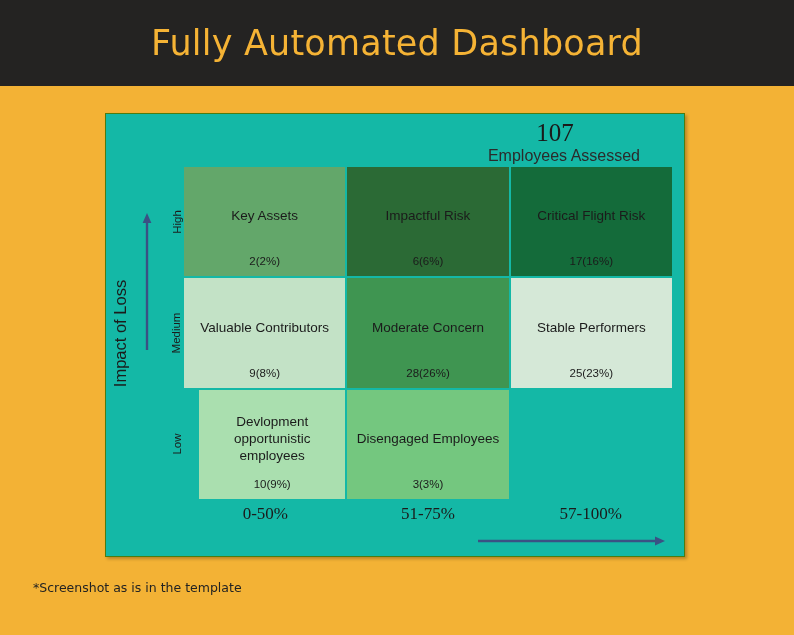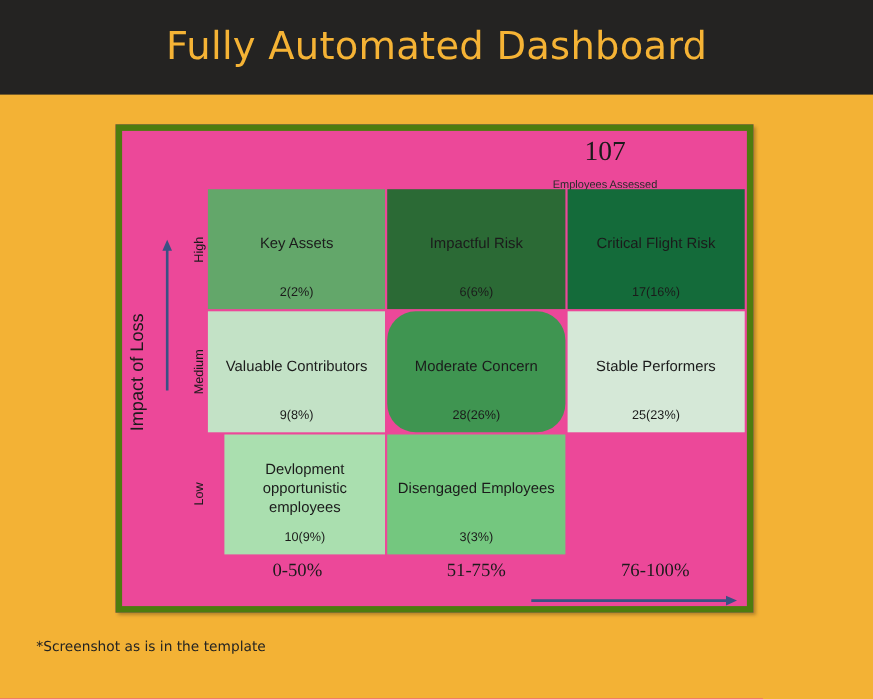--- a/index.html
+++ b/index.html
@@ -35,44 +35,45 @@
     white-space: nowrap;
   }
 
   
   .card {
     position: absolute;
     left: 105px;
     top: 113px;
     width: 580px;
     height: 444px;
-    background: #ec4899;
-    border: 6px solid #4d7c0f;
+    background: #14b8a6;
+    border: 1px solid #4d7c0f;
     box-sizing: border-box;
     box-shadow: 2px 2px 3px rgba(0,0,0,0.25);
   }
 
   
   .kpi {
     position: absolute;
     right: 44px;
     top: 6px;
     text-align: center;
     width: 170px;
   }
   .kpi-value {
     font-size: 25px;
     color: #1a1a1a;
     font-family: "Liberation Serif", serif;
     line-height: 1.05;
   }
   .kpi-label {
-    font-size: 10px;
+    font-size: 16px;
     color: #2b2b2b;
-    margin-top: 12px;
+    margin-top: 1px;
+    text-align: right;
   }
 
   
   .grid {
     position: absolute;
     left: 78px;
     top: 53px;
     width: 488px;
     height: 332px;
     display: grid;
@@ -242,21 +243,21 @@
     <div class="cell" style="background: rgb(20, 107, 58);">
       <div class="cell-label">Critical Flight Risk</div>
       <div class="cell-value">17(16%)</div>
     </div>
 
     <div class="cell" style="background: rgb(195, 226, 198);">
       <div class="cell-label">Valuable Contributors</div>
       <div class="cell-value">9(8%)</div>
     </div>
 
-    <div class="cell" style="background: rgb(63, 149, 81); border-radius: 26px;">
+    <div class="cell" style="background: rgb(63, 149, 81);">
       <div class="cell-label">Moderate Concern</div>
       <div class="cell-value">28(26%)</div>
     </div>
 
 
     <div class="cell" style="background: rgb(213, 232, 215);">
       <div class="cell-label">Stable Performers</div>
       <div class="cell-value">25(23%)</div>
     </div>
 
@@ -268,21 +269,21 @@
     <div class="cell" style="background: rgb(116, 199, 127);">
       <div class="cell-label">Disengaged Employees</div>
       <div class="cell-value">3(3%)</div>
     </div>
 
   </div>
 
   <div class="x-ticks">
     <div class="x-tick">0-50%</div>
     <div class="x-tick">51-75%</div>
-    <div class="x-tick">76-100%</div>
+    <div class="x-tick">57-100%</div>
   </div>
 
 
   <div class="x-arrow">
     <svg width="190" height="14" viewBox="0 0 190 14">
       <line x1="2" y1="7" x2="180" y2="7" stroke="#3a5184" stroke-width="2.4"></line>
       <polygon points="189,7 179,2.6 179,11.4" fill="#3a5184"></polygon>
     </svg>
   </div>
 

